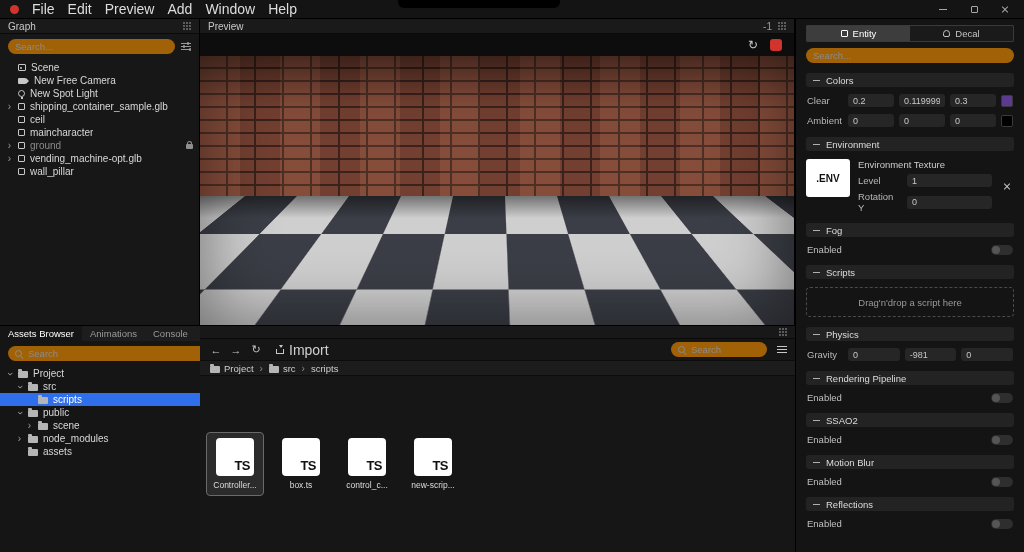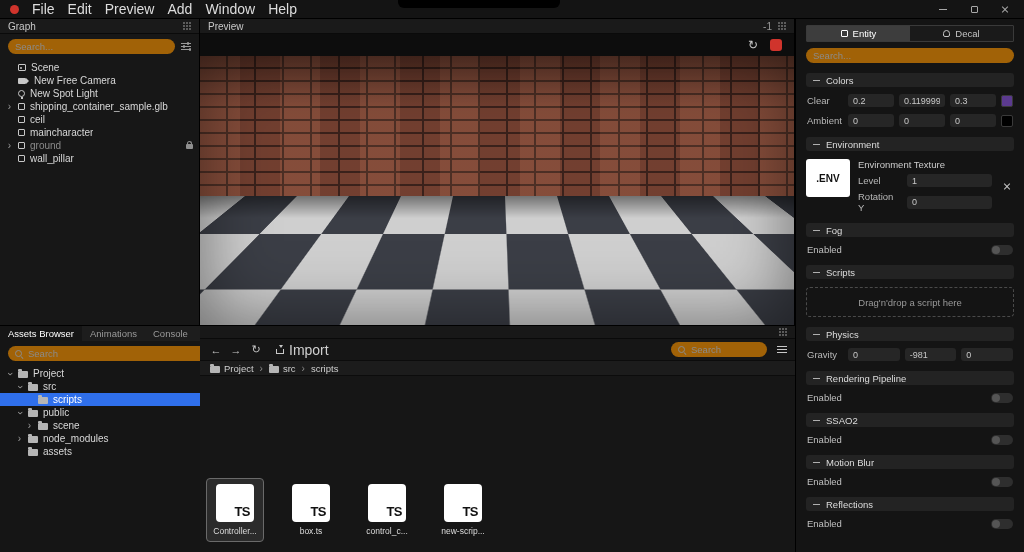--- a/index.html
+++ b/index.html
@@ -88,21 +88,21 @@
 .import-btn{display:flex;align-items:center;gap:5px;color:#d0d0d0;font-size:14px;padding:2px 8px;border-radius:3px;cursor:default}
 .i-import{width:8px;height:5px;border:1px solid #c8c8c8;border-top:none;position:relative;margin-top:4px}
 .i-import::before{content:"";position:absolute;left:2px;top:-4px;border-left:2px solid transparent;border-right:2px solid transparent;border-top:3px solid #c8c8c8}
 .br-spacer{flex:1}
 .br-search{width:96px;flex:none}
 .i-list{width:10px;height:8px;position:relative;flex:none;margin-left:6px}
 .i-list::before{content:"";position:absolute;left:0;top:0;width:10px;height:1px;background:#c8c8c8;box-shadow:0 3px #c8c8c8,0 6px #c8c8c8}
 .breadcrumb{height:16px;flex:none;display:flex;align-items:center;gap:6px;padding:0 10px;background:#1c1c1c;border-top:1px solid #0c0c0c;border-bottom:1px solid #0c0c0c}
 .bc-item{display:flex;align-items:center;gap:4px;color:#cfcfcf;font-size:9.5px}
 .bc-sep{color:#8a8a8a;font-size:10px}
-.files{flex:1;display:flex;align-items:flex-end;gap:18px;padding:10px 6px}
+.files{flex:1;display:flex;align-items:center;gap:8px;padding:10px 6px}
 .file{width:58px;display:flex;flex-direction:column;align-items:center;gap:4px;padding:5px 2px;border-radius:4px;border:1px solid transparent;cursor:default}
 .file.selected{background:#2b2b2b;border-color:#6a6a6a}
 .thumb{width:38px;height:38px;background:#fff;border-radius:4px;display:flex;align-items:flex-end;justify-content:flex-end;padding:3px 4px}
 .ts{color:#111;font-weight:bold;font-size:13px;letter-spacing:-.5px}
 .fname{font-size:8.5px;color:#ddd;max-width:54px;white-space:nowrap;overflow:hidden;text-overflow:ellipsis}
 
 .inspector{position:absolute;top:19px;right:0;width:229px;height:533px;background:#141414;border-left:1px solid #000;display:flex;flex-direction:column}
 .insp-body{flex:1;padding:0 10px;overflow:hidden}
 .seg{display:flex;height:17px;border:1px solid #3a3a3a;border-radius:1px;overflow:hidden;margin-top:6px}
 .seg-btn{flex:1;display:flex;align-items:center;justify-content:center;gap:5px;font-size:9.5px;color:#c5c5c5;background:#1a1a1a;cursor:default}
@@ -201,20 +201,25 @@
         <span class="ic i-cube"></span>
         <span class="tlabel">maincharacter</span>
       </div>
       <div class="trow dim">
         <span class="chev"></span>
         <span class="ic i-cube"></span>
         <span class="tlabel">ground</span>
         <span class="ic i-lock right"></span>
       </div>
       <div class="trow">
+        <span class="chev"></span>
+        <span class="ic i-cube"></span>
+        <span class="tlabel">vending_machine-opt.glb</span>
+      </div>
+      <div class="trow">
         <span class="chev none"></span>
         <span class="ic i-cube"></span>
         <span class="tlabel">wall_pillar</span>
       </div>
     </div>
   </section>
 
   <section class="preview">
     <div class="panel-head">
       <span class="ph-title">Preview</span>

